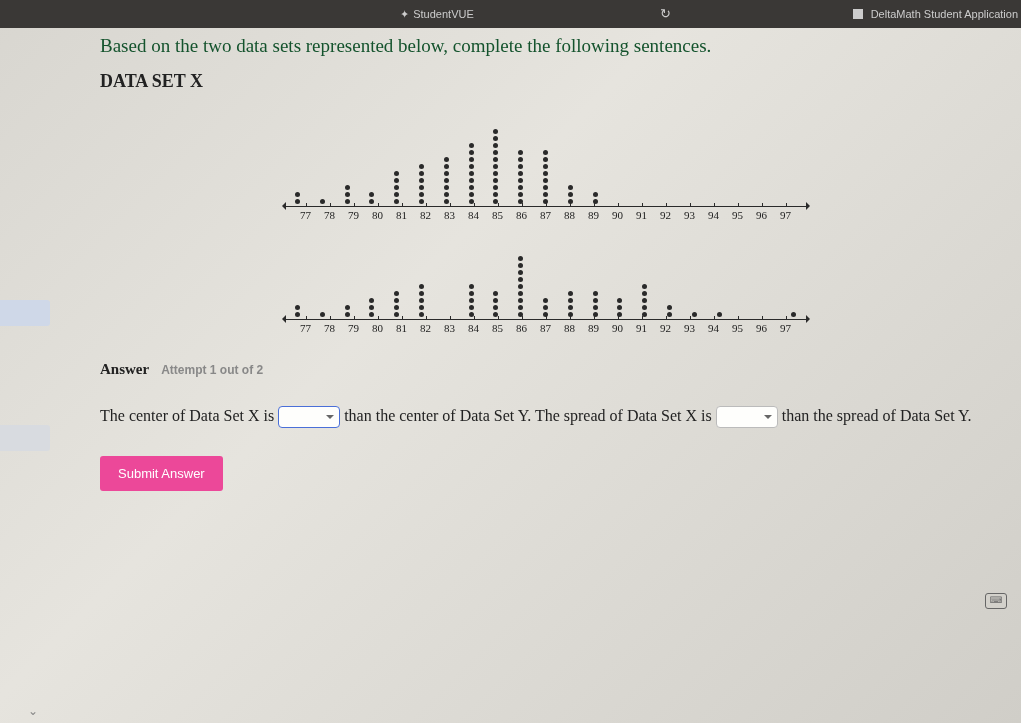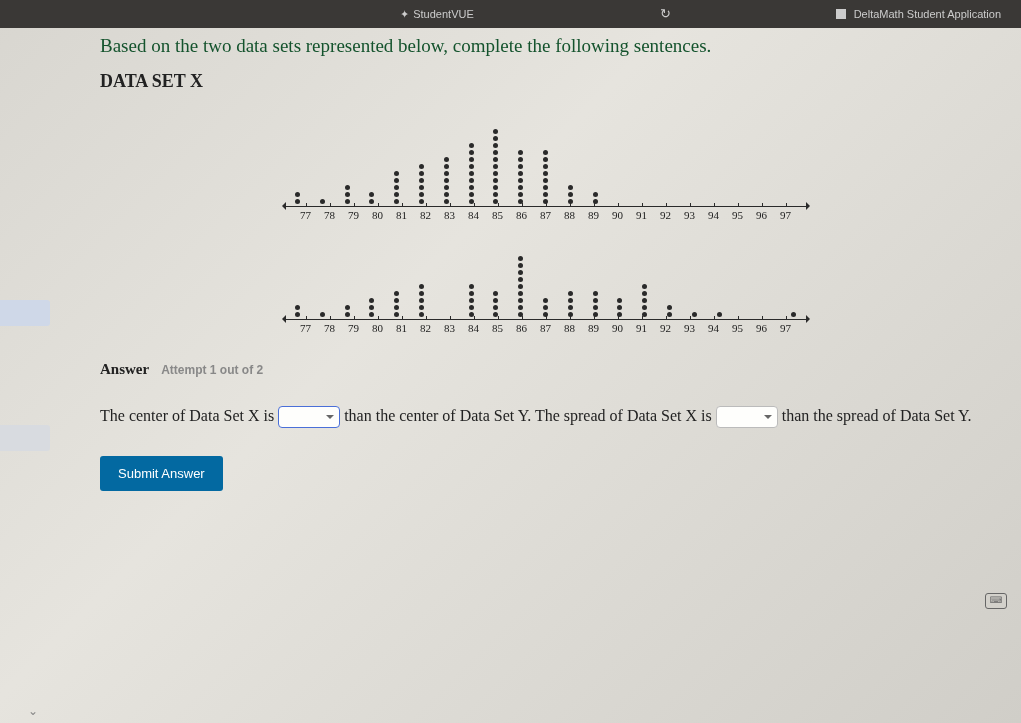--- a/index.html
+++ b/index.html
@@ -23,21 +23,21 @@
     gap: 40px;
   }
   .tab {
     color: #ccc;
     font-size: 11px;
     font-family: Arial, sans-serif;
     display: flex;
     align-items: center;
     gap: 4px;
   }
-  .tab-right { position: absolute; right: 20px; }
+  .tab-right { position: absolute; right: 3px; }
   .tab-center { position: absolute; left: 400px; }
   .reload-icon { position: absolute; left: 660px; color: #ccc; font-size: 13px; }
   .content {
     position: absolute;
     top: 28px; left: 60px; right: 10px; bottom: 10px;
     padding: 0 20px 10px 40px;
   }
   .question {
     font-size: 19px;
     color: #14532d;
@@ -134,21 +134,21 @@
   .dropdown.secondary { border-color: #bbb; }
   .dropdown::after {
     content: "";
     position: absolute;
     right: 5px; top: 8px;
     border: 4px solid transparent;
     border-top-color: #666;
   }
   .submit-btn {
     margin-top: 24px;
-    background: #0369a1;
+    background: #ec4899;
     color: #fff;
     font-family: Arial, sans-serif;
     font-size: 13px;
     border: none;
     padding: 10px 18px;
     border-radius: 3px;
     cursor: pointer;
   }
   .keyboard-icon {
     position: absolute;

